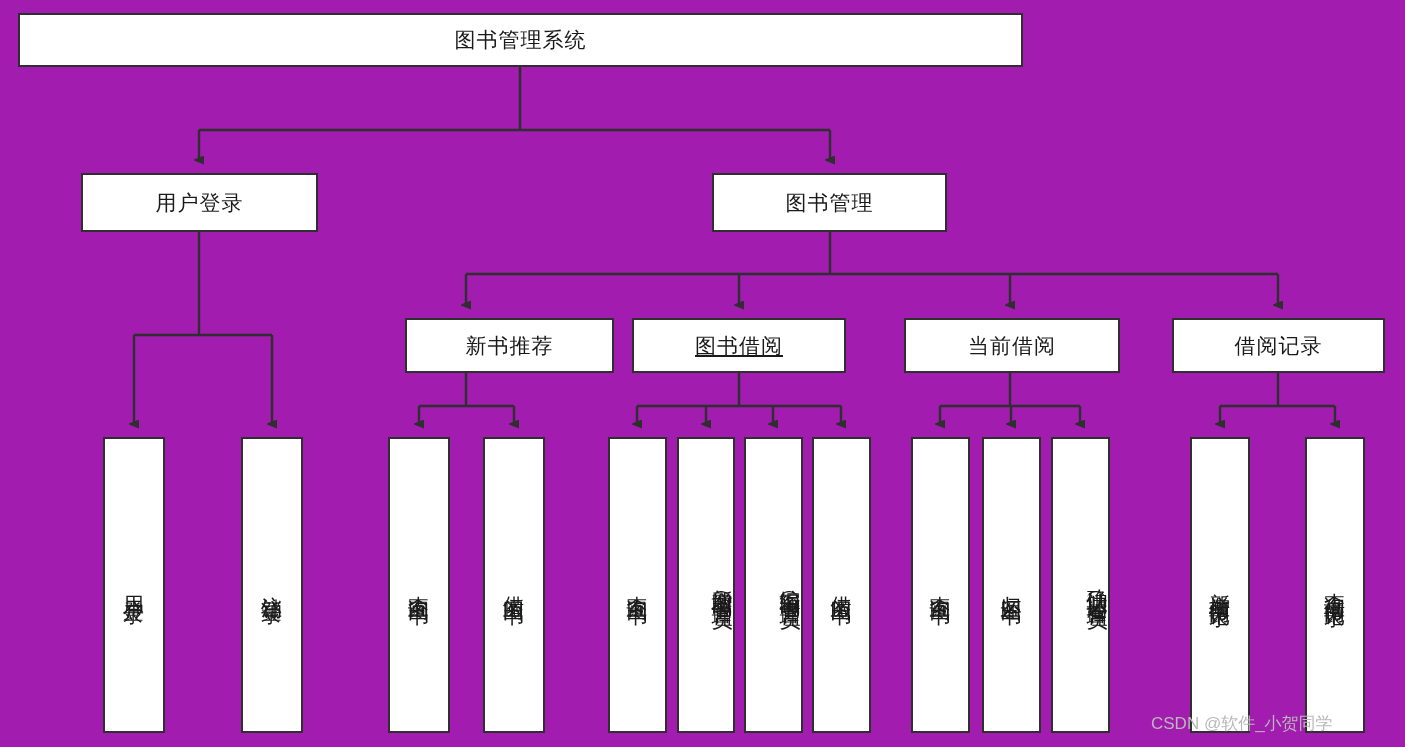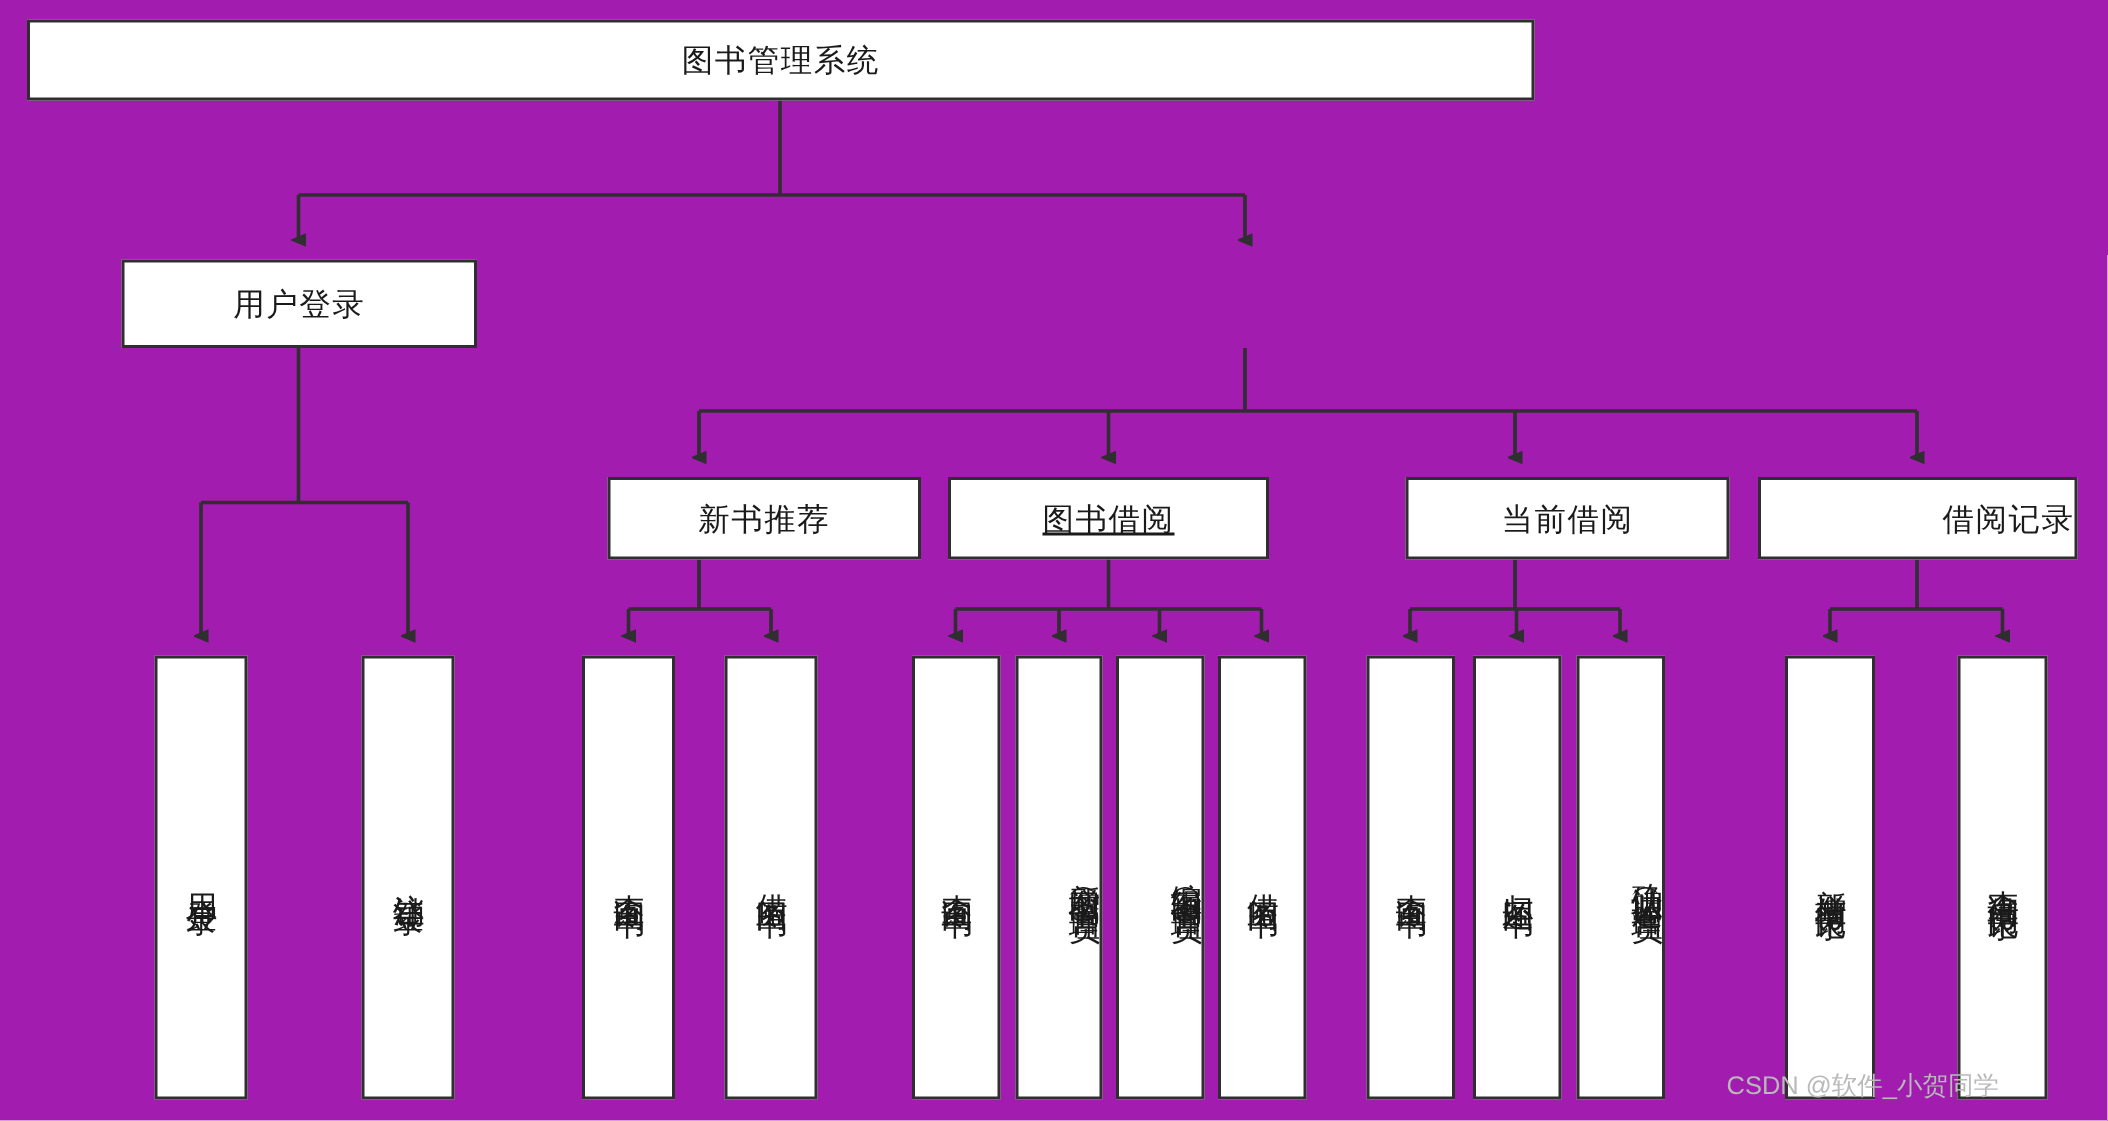--- a/index.html
+++ b/index.html
@@ -118,31 +118,34 @@
     </g>
   </svg>
 
   <div class="node horiz" style="left:18px; top:13px; width:1005px; height:54px;">
     <span class="lbl">图书管理系统</span>
   </div>
 
   <div class="node horiz" style="left:81px; top:173px; width:237px; height:59px;">
     <span class="lbl">用户登录</span>
   </div>
+  <div class="node horiz" style="left:712px; top:173px; width:235px; height:59px;">
+    <span class="lbl">图书管理</span>
+  </div>
 
   <div class="node horiz" style="left:361px; top:318px; width:209px; height:55px;margin-left:44px;">
     <span class="lbl">新书推荐</span>
   </div>
   <div class="node horiz" style="left:632px; top:318px; width:214px; height:55px;text-decoration:underline;">
     <span class="lbl">图书借阅</span>
   </div>
-  <div class="node horiz" style="left:937px; top:318px; width:216px; height:55px;">
+  <div class="node horiz" style="left:904px; top:318px; width:216px; height:55px;">
     <span class="lbl">当前借阅</span>
   </div>
-  <div class="node horiz" style="left:1172px; top:318px; width:213px; height:55px;justify-content:flex-end;">
+  <div class="node horiz" style="left:1172px; top:318px; width:213px; height:55px;">
     <span class="lbl">借阅记录</span>
   </div>
 
   <div class="node vert" style="left:103px; top:437px; width:62px; height:296px;">
     <span class="lbl">用户登录</span>
   </div>
   <div class="node vert" style="left:241px; top:437px; width:62px; height:296px;">
     <span class="lbl">注销登录</span>
   </div>
   <div class="node vert" style="left:388px; top:437px; width:62px; height:296px;">

